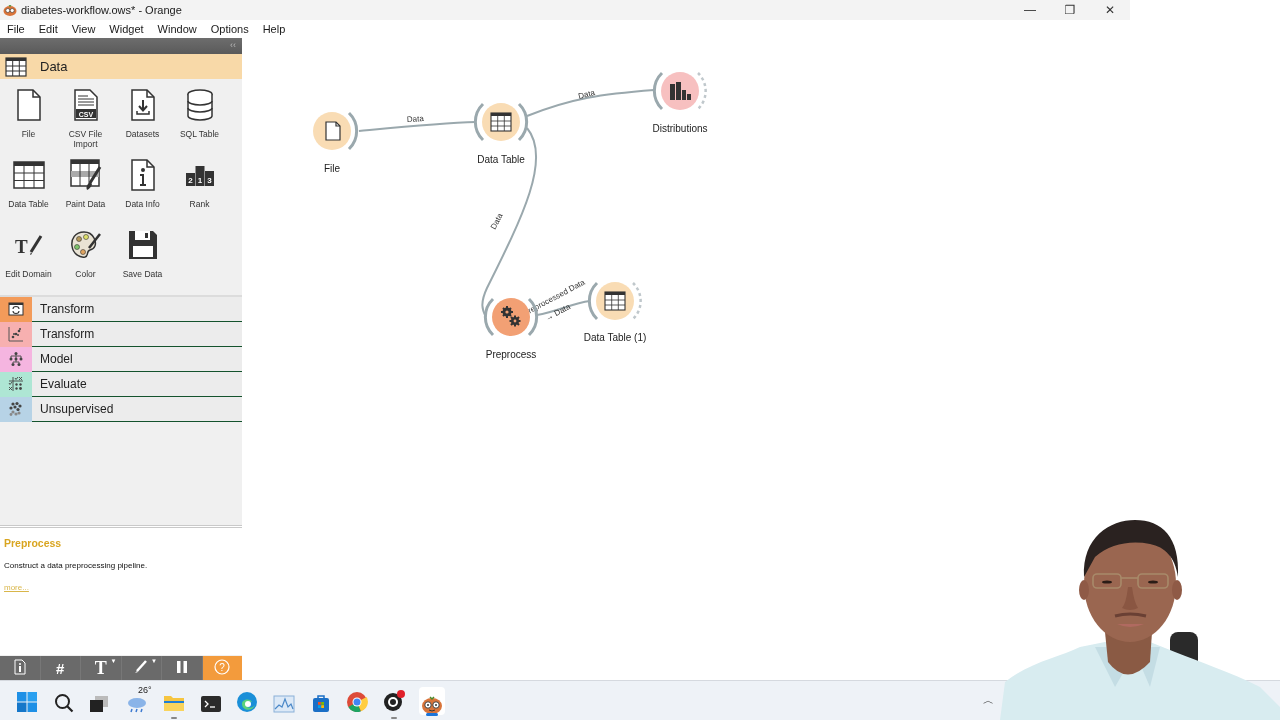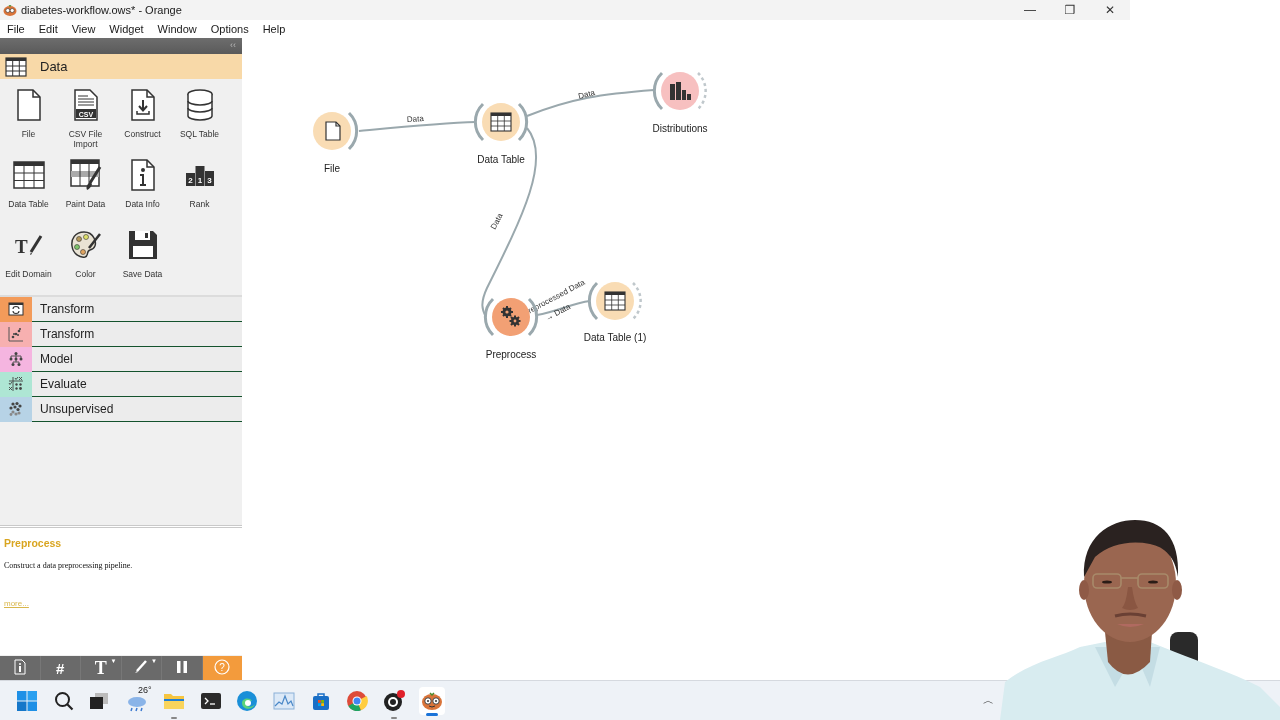--- a/index.html
+++ b/index.html
@@ -31,37 +31,37 @@
 
   .widget-grid { display: grid; grid-template-columns: repeat(4, 57px); grid-auto-rows: 70px; padding: 6px 0 0 0; background: #f0f0f0; height: 216px; }
   .widget { display: flex; flex-direction: column; align-items: center; }
   .widget .w-icon { width: 36px; height: 36px; display: flex; align-items: center; justify-content: center; margin-top: 2px; }
   .widget .w-label { font-size: 8.5px; color: #333; text-align: center; line-height: 10px; margin-top: 6px; width: 56px; }
 
   .cat-list { border-top: 2px solid #dcdcdc; }
 
   .desc-panel { position: absolute; left: 0; top: 487px; width: 242px; height: 130px; background: #ffffff; border-top: 3px double #c9c9c9; }
   .desc-title { font-size: 10.5px; font-weight: bold; color: #d9a520; margin: 9px 0 0 4px; }
-  .desc-text { font-size: 8px; color: #111; margin: 12px 0 16px 4px; font-family: Liberation Serif, serif; }
+  .desc-text { font-size: 8px; color: #111; margin: 12px 0 0 4px; }
   .desc-more { font-size: 8px; color: #d9b64a; text-decoration: underline; margin: 13px 0 0 4px; display: inline-block; }
 
   .dock-toolbar { position: absolute; left: 0; top: 618px; width: 242px; height: 24px; background: #6a6a6a; display: flex; }
   .tb-btn { flex: 1; height: 24px; display: flex; align-items: center; justify-content: center; color: #fff; font-size: 15px; border-right: 1px solid #777; position: relative; }
   .tb-btn.help { background: #f39b3c; border-right: none; }
   .tb-btn .caret { position: absolute; right: 4px; top: 2px; font-size: 6px; }
 
   
   .canvas { position: absolute; left: 242px; top: 38px; width: 1038px; height: 642px; background: #ffffff; }
   .canvas svg { position: absolute; left: 0; top: 0; }
   .node-label { position: absolute; font-size: 10px; color: #222; white-space: nowrap; transform: translateX(-50%); }
   .link-label { font-size: 8px; fill: #333; font-family: "Liberation Sans", sans-serif; }
 
   
   .taskbar { position: absolute; left: 0; top: 680px; width: 1280px; height: 40px; background: #eef2f7; border-top: 1px solid #d5d9df; }
-  .task-icon { position: absolute; top: 8px; width: 24px; height: 24px; display: flex; align-items: center; justify-content: center; }
+  .task-icon { position: absolute; top: 8px; width: 24px; height: 24px; display: flex; align-items: flex-end; justify-content: center; }
   .task-icon .active-dot { position: absolute; bottom: -6px; left: 9px; width: 6px; height: 2px; border-radius: 1px; background: #888; }
   .tray-caret { position: absolute; left: 983px; top: 12px; font-size: 11px; color: #333; }
 
   
   .webcam { position: absolute; left: 1000px; top: 512px; width: 280px; height: 208px; }
 </style>
 </head>
 <body>
 
 <div id="app">
@@ -142,21 +142,21 @@
       <div class="widget">
         <span class="w-icon">
           <svg width="26" height="32" viewBox="0 0 26 32">
               <path d="M2 1 H17 L24 8 V31 H2 Z" fill="#fff" stroke="#333" stroke-width="1.5"></path>
               <path d="M17 1 V8 H24" fill="none" stroke="#333" stroke-width="1.5"></path>
               <line x1="13" y1="11" x2="13" y2="21" stroke="#333" stroke-width="2"></line>
               <path d="M9 17 L13 21.5 L17 17" fill="none" stroke="#333" stroke-width="2"></path>
               <path d="M7 22 V25 H19 V22" fill="none" stroke="#333" stroke-width="1.5"></path>
             </svg>
         </span>
-        <span class="w-label">Construct</span>
+        <span class="w-label">Datasets</span>
       </div>
 
       <div class="widget">
         <span class="w-icon">
           <svg width="28" height="32" viewBox="0 0 28 32">
               <ellipse cx="14" cy="5" rx="12" ry="4" fill="#fff" stroke="#333" stroke-width="1.5"></ellipse>
               <path d="M2 5 V27 A12 4 0 0 0 26 27 V5" fill="#fff" stroke="#333" stroke-width="1.5"></path>
               <path d="M2 12 A12 4 0 0 0 26 12 M2 19 A12 4 0 0 0 26 19" fill="none" stroke="#333" stroke-width="1.5"></path>
             </svg>
         </span>

